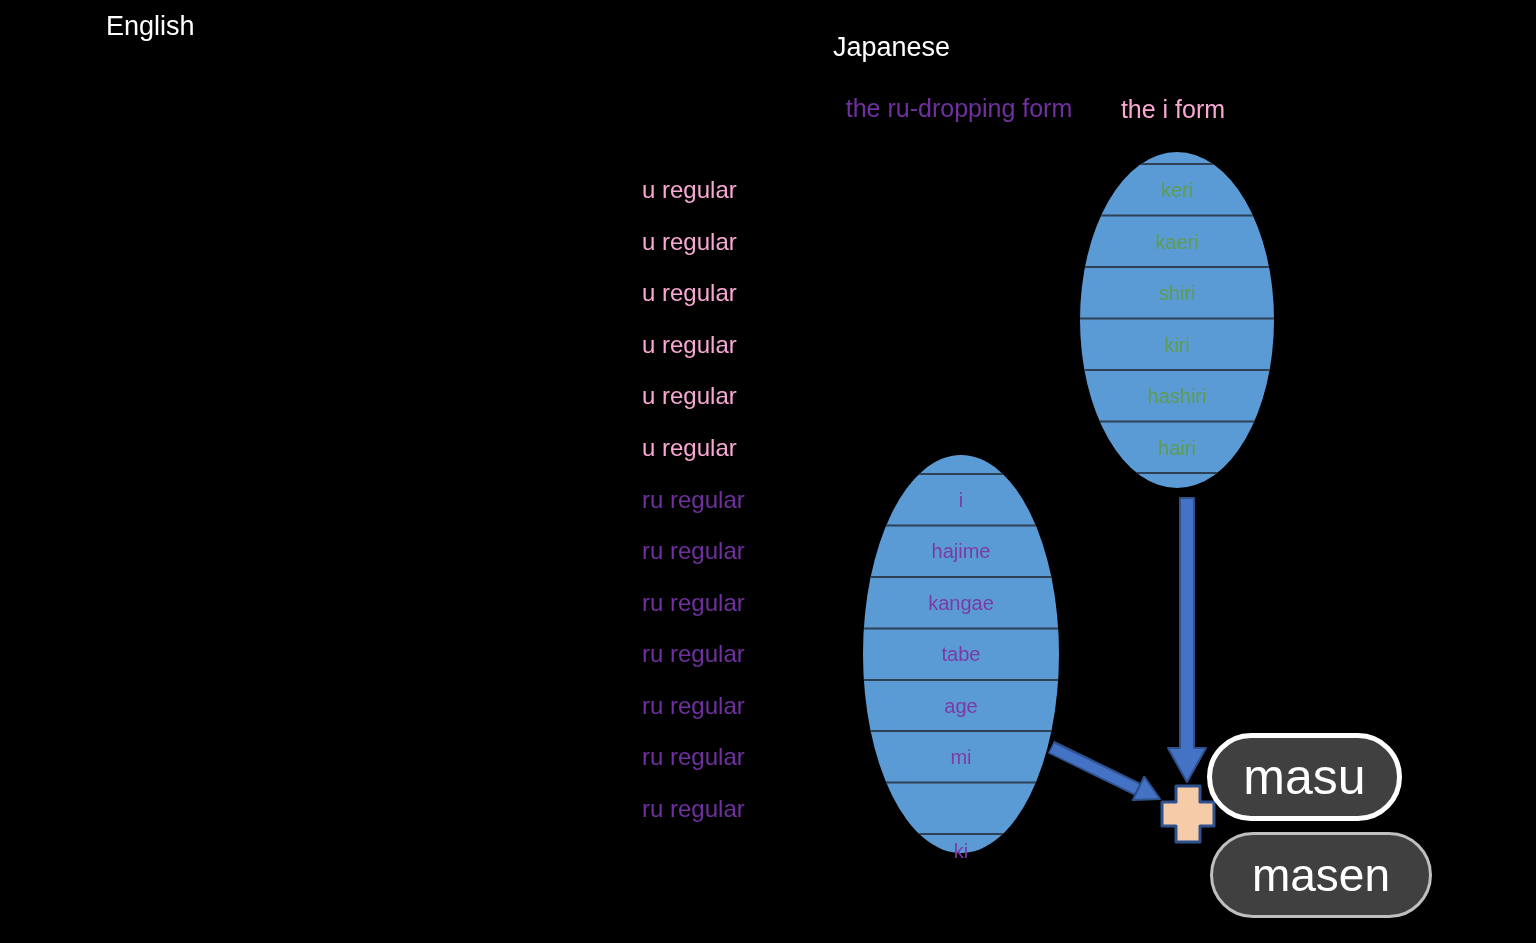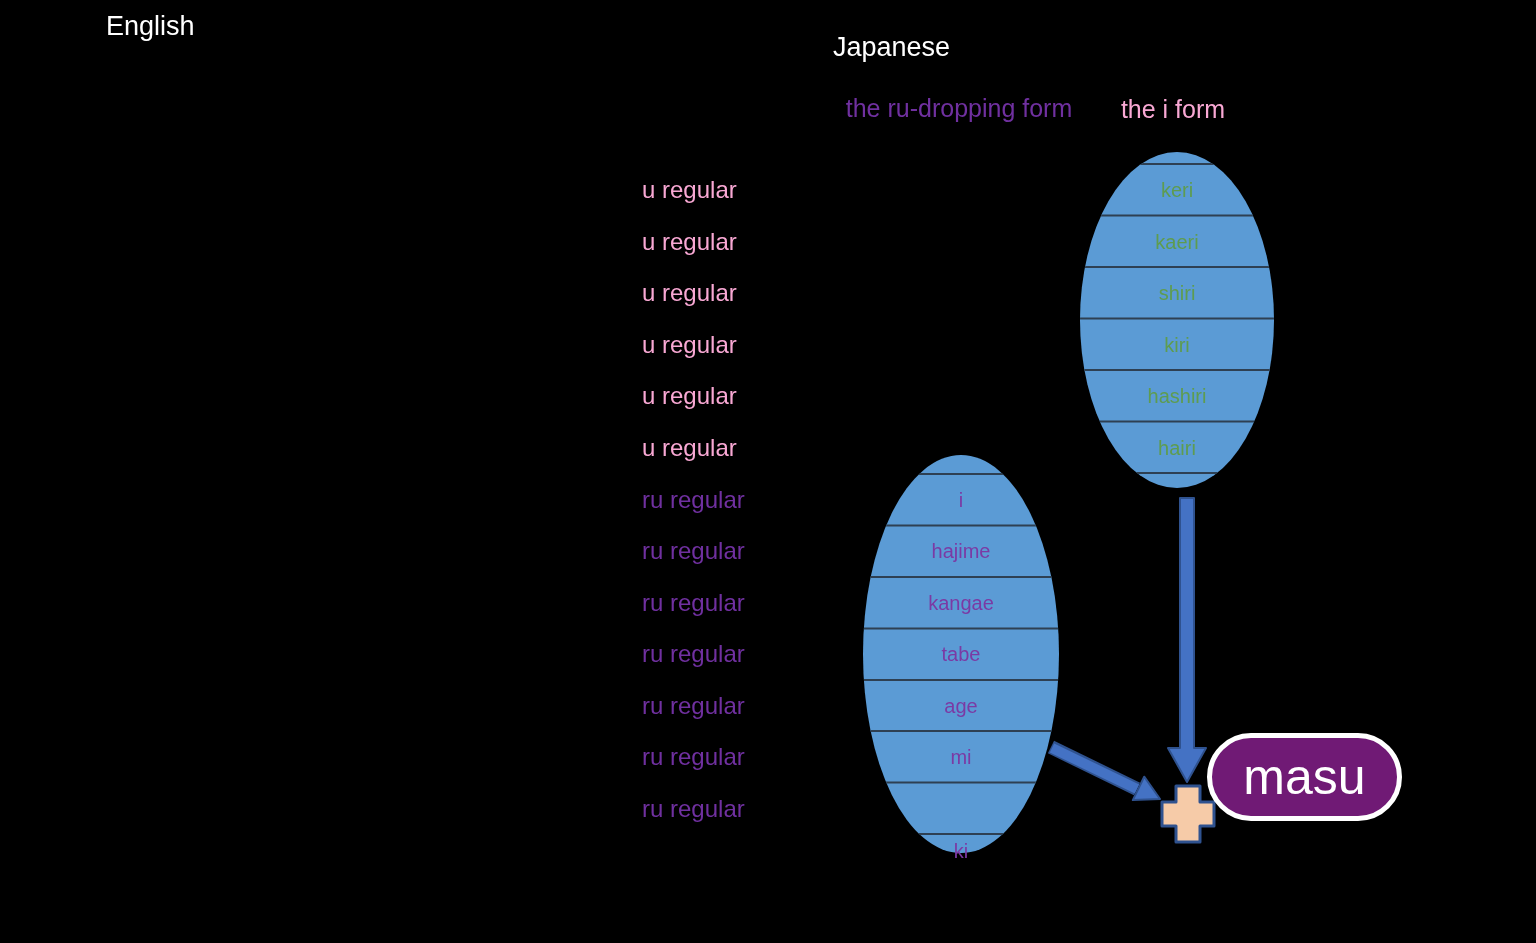--- a/index.html
+++ b/index.html
@@ -38,21 +38,21 @@
     line-height: 32px;
     font-size: 20px;
     text-align: center;
     white-space: nowrap;
   }
   .stem.g { left: 1177px; color: #5E9C50; }
   .stem.p { left: 961px;  color: #7B3AA4; }
   .svg-layer { position: absolute; left: 0; top: 0; }
   .pill {
     position: absolute;
-    background: #701a75;
+    background: #404040;
     box-sizing: border-box;
     display: flex;
     align-items: center;
     justify-content: center;
     color: #ffffff;
   }
   .pill.masu {
     left: 1207px; top: 733px; width: 195px; height: 88px;
     border: 5px solid #ffffff; border-radius: 48px; font-size: 50px;
   }
@@ -142,14 +142,17 @@
   <div class="stem p" style="top:535px">hajime</div>
   <div class="stem p" style="top:587px">kangae</div>
   <div class="stem p" style="top:638px">tabe</div>
   <div class="stem p" style="top:690px">age</div>
   <div class="stem p" style="top:741px">mi</div>
   <div class="stem p" style="top:835px">ki</div>
 
   <div class="pill masu">
     <span>masu</span>
   </div>
+  <div class="pill masen">
+    <span>masen</span>
+  </div>
 
 </div>
 
 </body></html>

